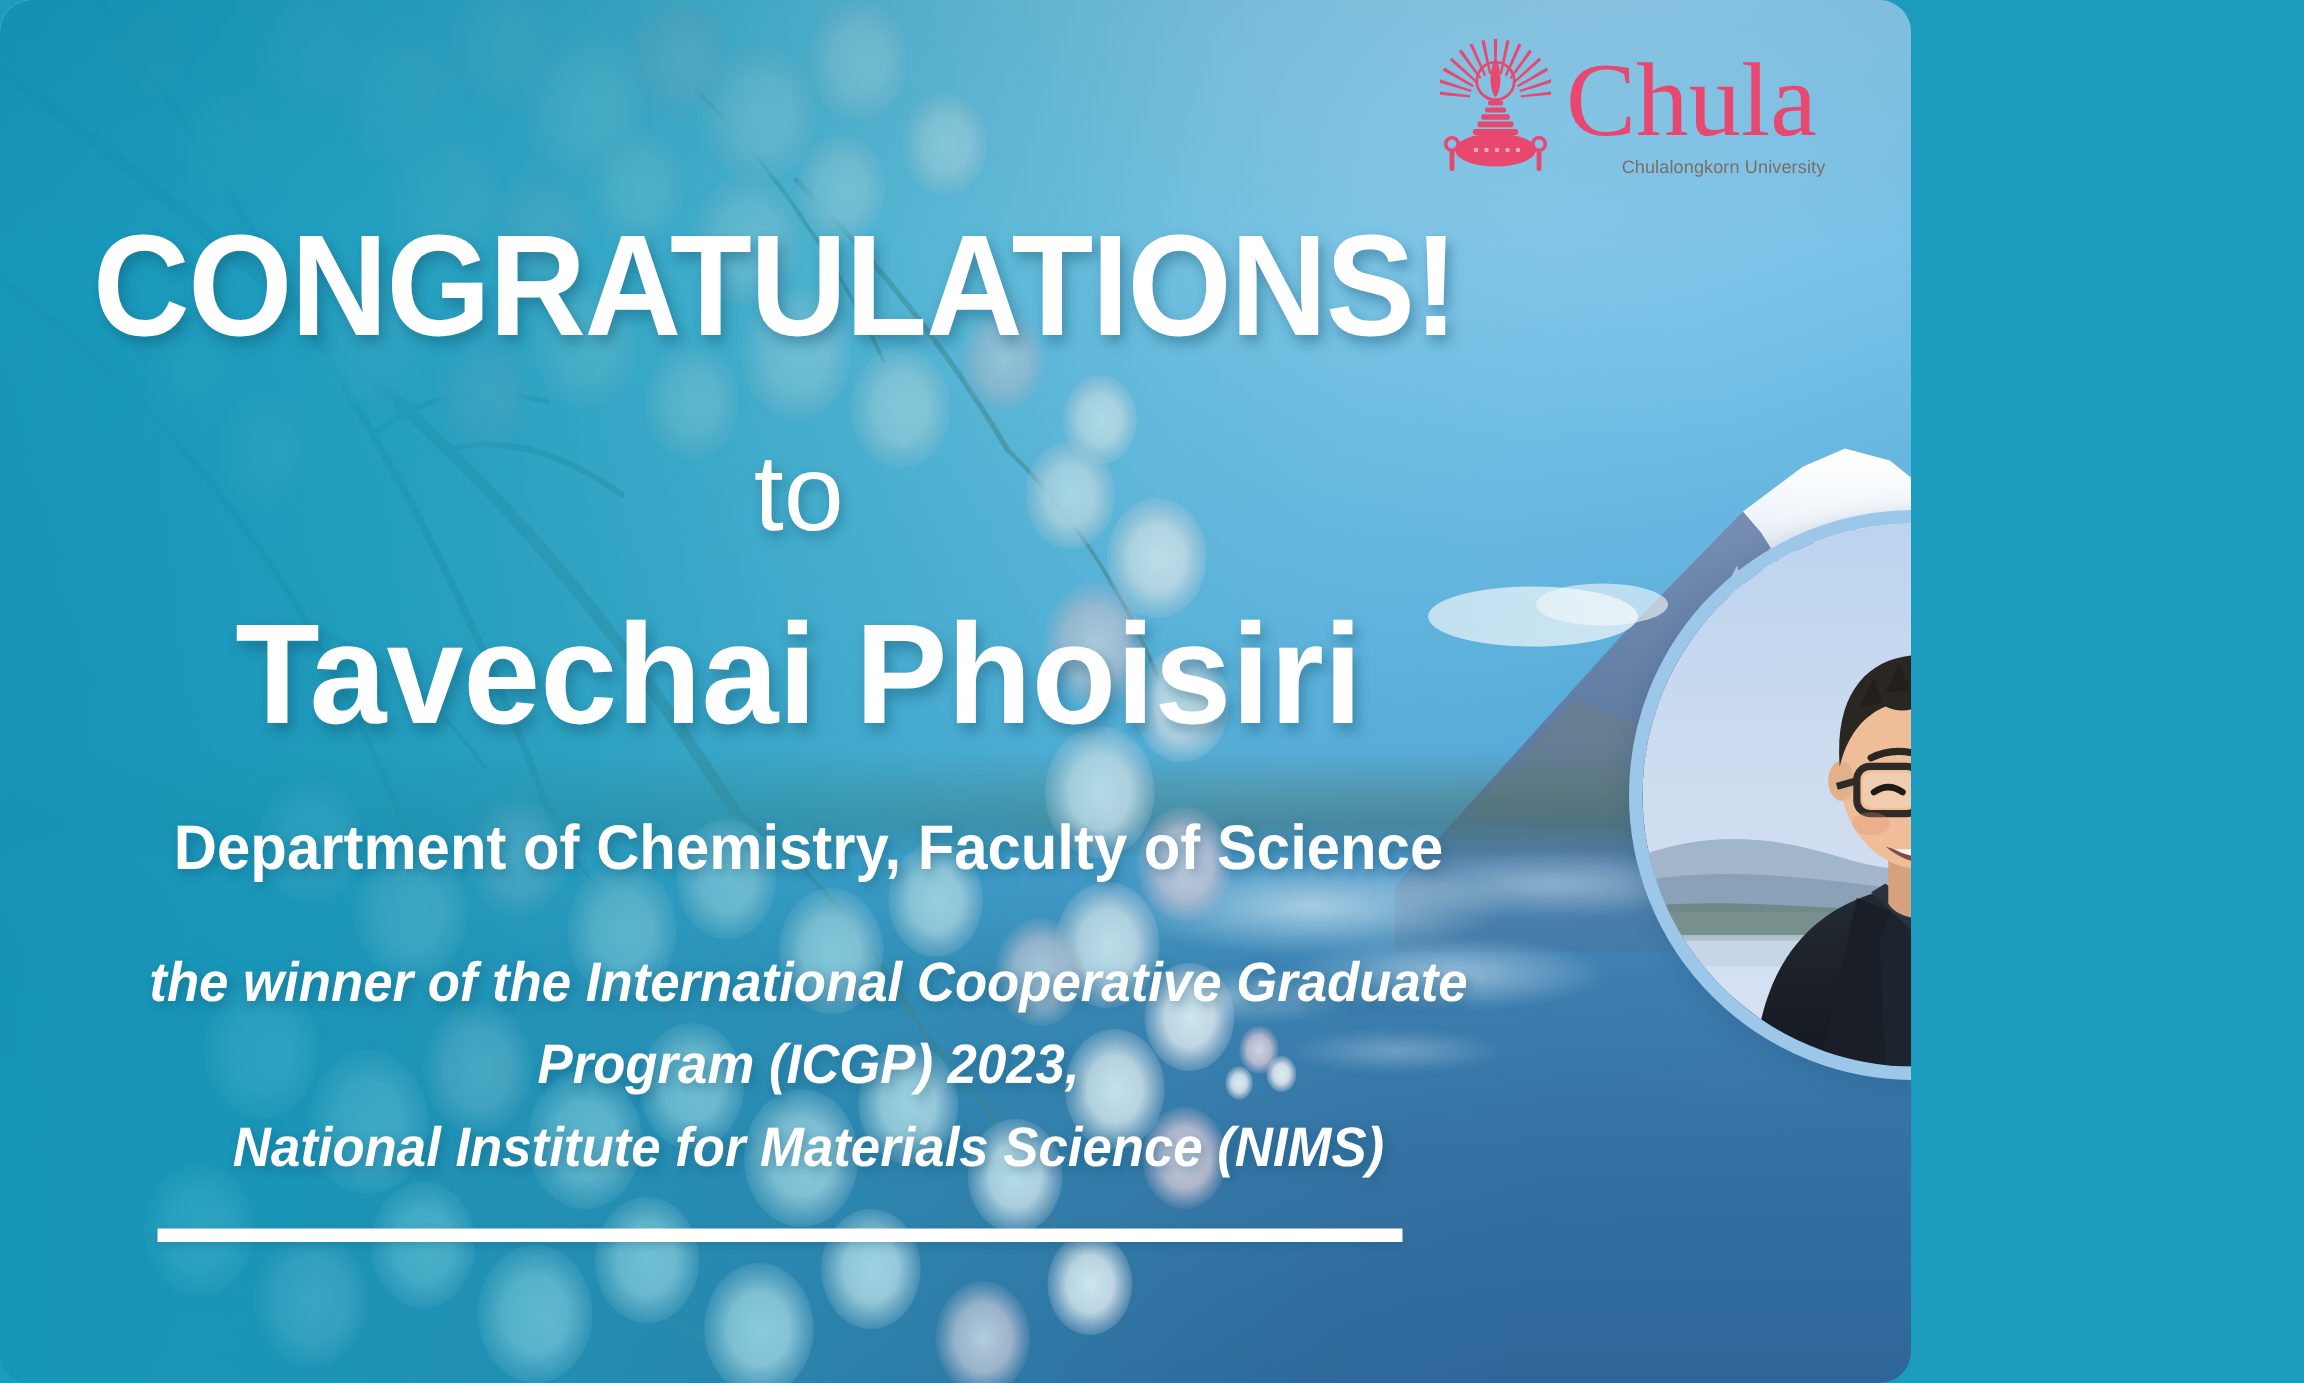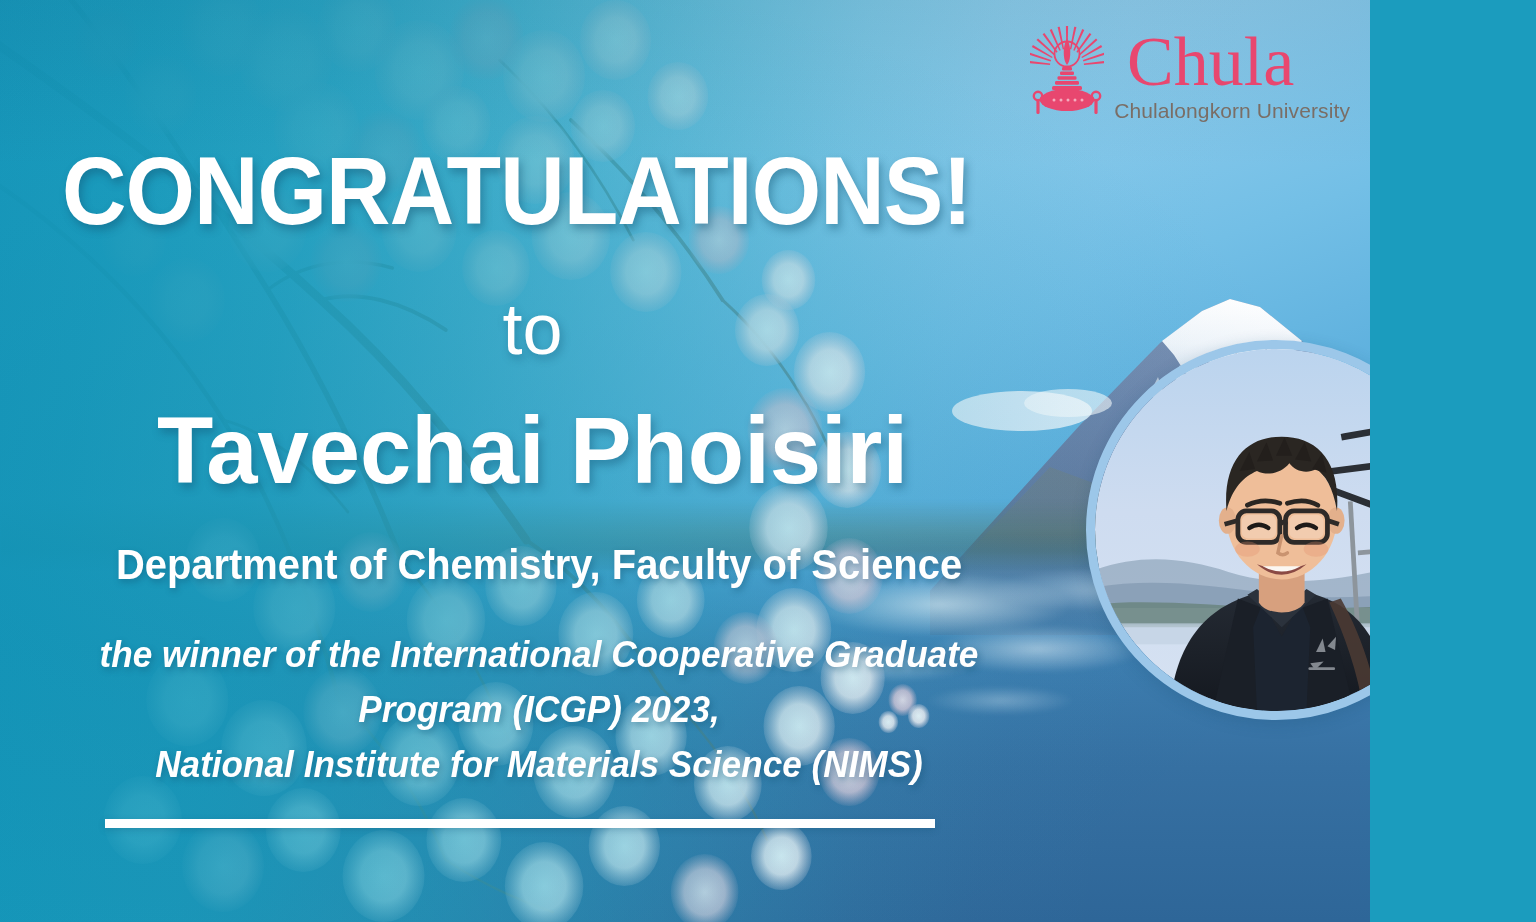--- a/index.html
+++ b/index.html
@@ -6,22 +6,23 @@
 
   body {
     width:1536px; height:922px;
     overflow:hidden;
     font-family:"Liberation Sans", sans-serif;
     background:#1B9CBE;
   }
 
   #poster {
     position:relative;
-    width:1370px; height:922px;
+    width:1274px; height:922px;
     overflow:hidden;
+    border-radius:21px;
   }
 
   
 
   .layer { position:absolute; inset:0; }
 
   
   .sky {
     background:
       linear-gradient(160deg,
@@ -112,21 +113,21 @@
   .logos {
     position:absolute; right:20px; top:22px;
     display:flex; align-items:center; gap:16px;
   }
   .chula-lockup { display:flex; align-items:center; gap:10px; }
   .chula-emblem { width:74px; height:106px; }
   .chula-emblem svg { width:100%; height:100%; display:block; }
   .chula-words { display:flex; flex-direction:column; align-items:center; }
   .chula-word { height:76px; display:block; }
   .chula-sub {
-    font-size:21px; color:#7A6E66; letter-spacing:0.1px;
+    font-size:12px; color:#7A6E66; letter-spacing:0.1px;
     white-space:nowrap; margin-top:-4px;
   }
   .nims { width:140px; height:108px; }
   .nims svg { width:100%; height:100%; display:block; }
 
   
   .headline {
     position:absolute; left:62px; top:136px;
     font-size:96px; font-weight:bold;
     color:#ffffff; letter-spacing:-1px;

